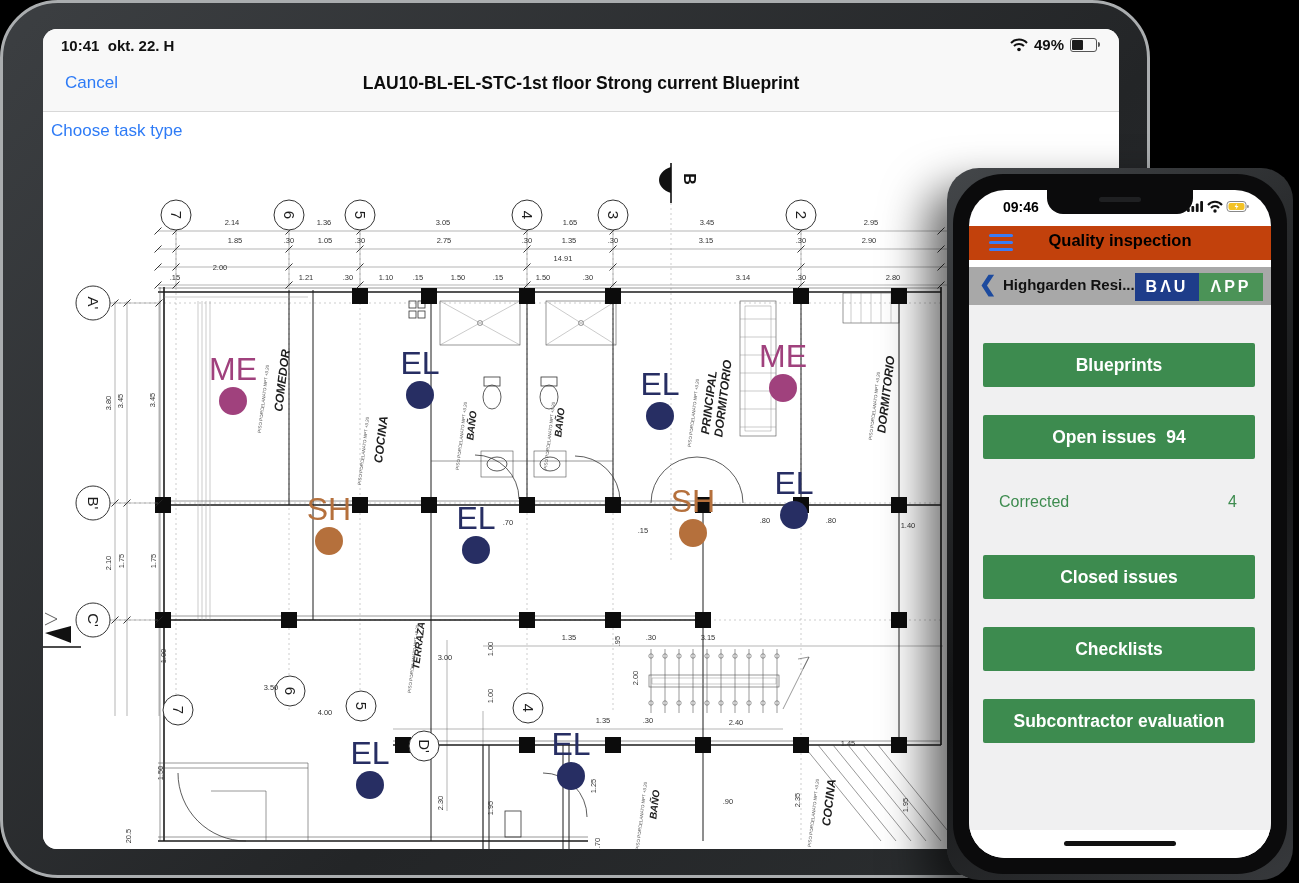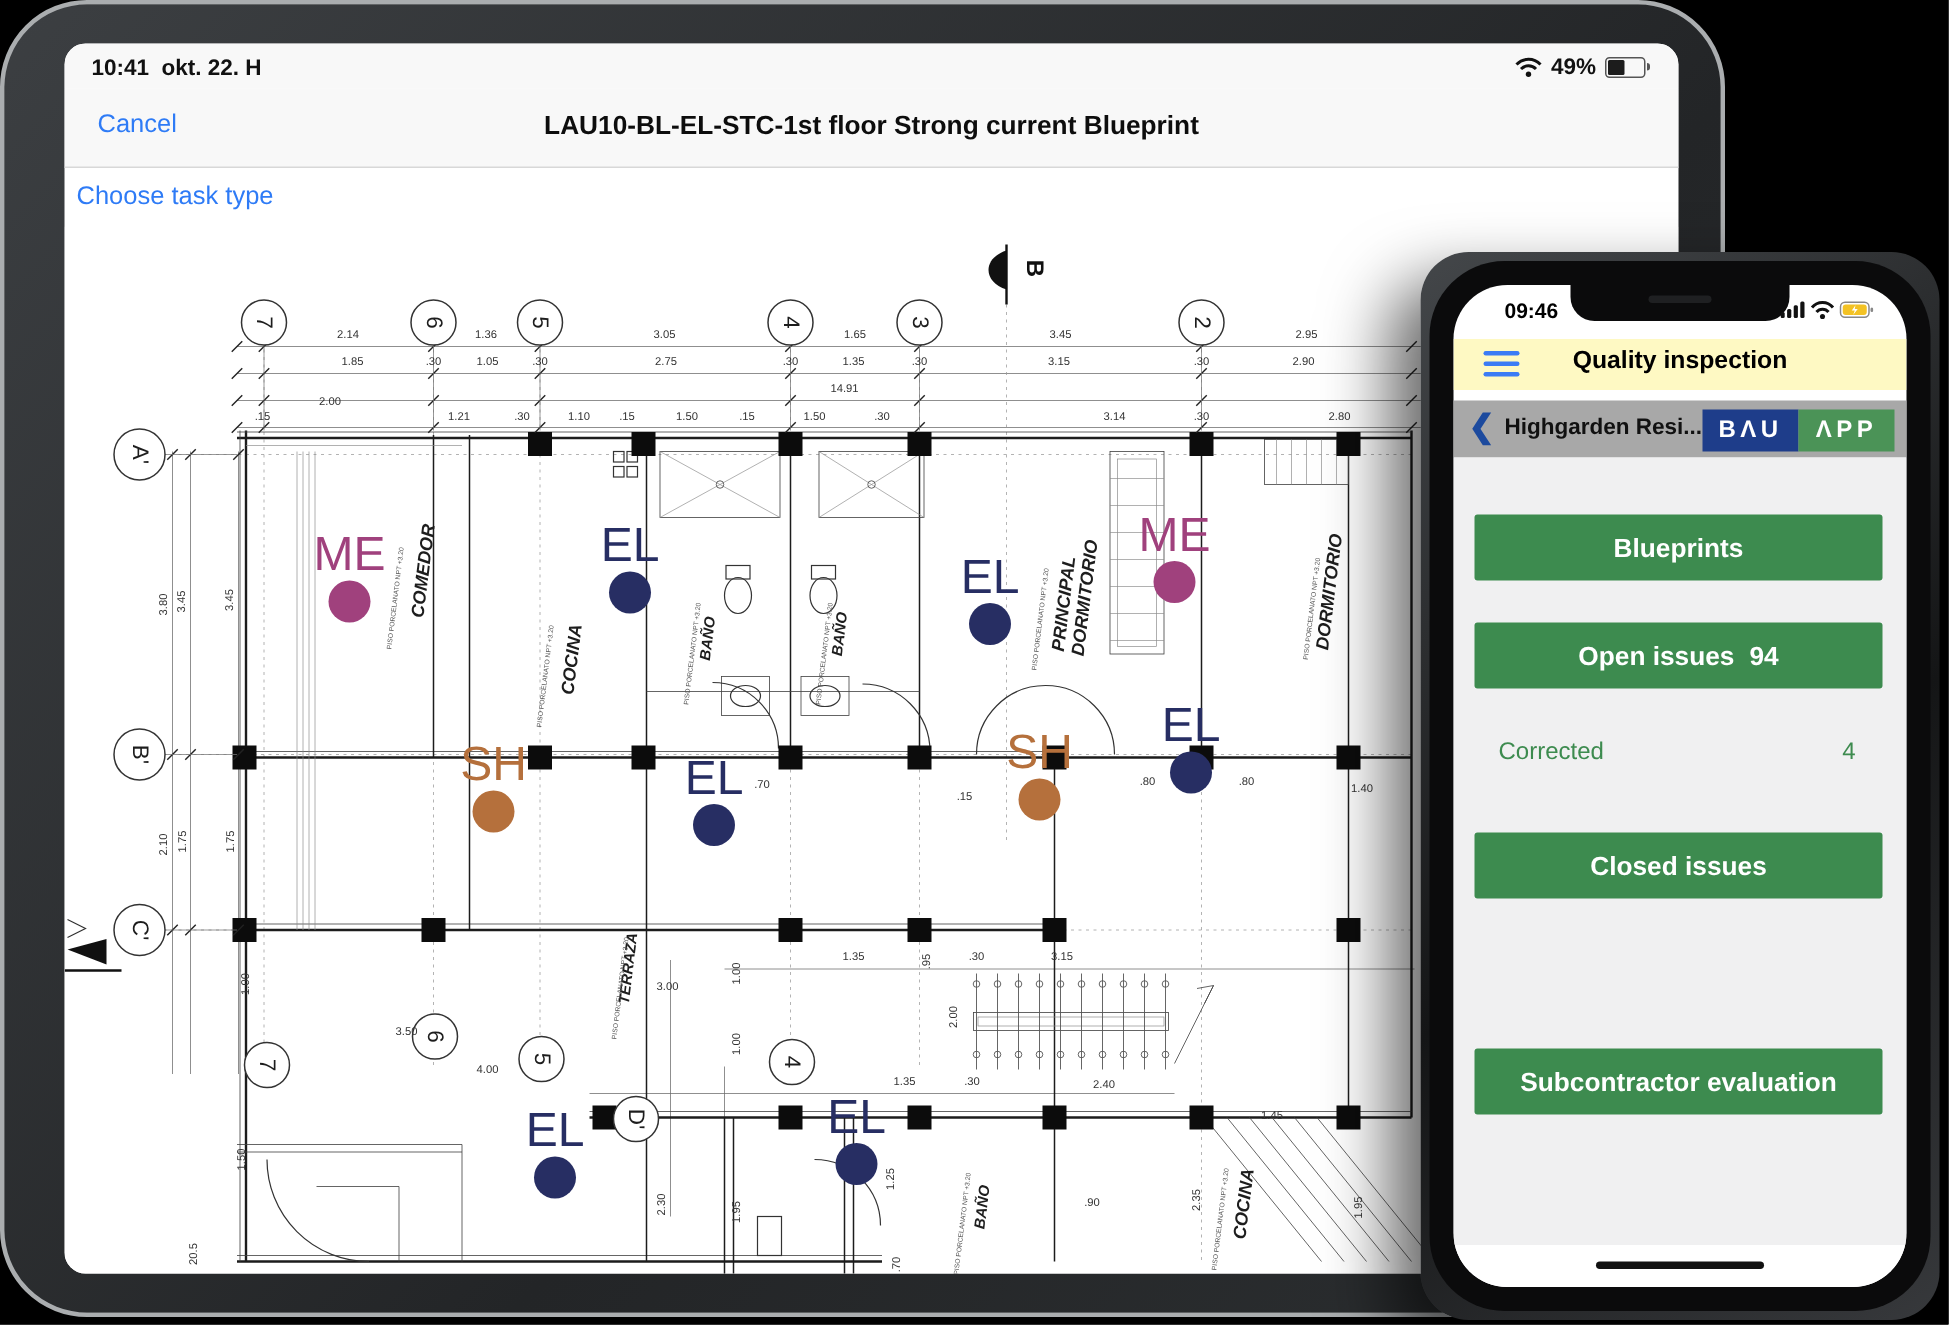--- a/index.html
+++ b/index.html
@@ -38,21 +38,21 @@
         box-shadow:-20px 20px 45px rgba(0,0,0,.6);}
   #iphone-mid{position:absolute;left:6px;top:6px;right:6px;bottom:6px;border-radius:50px;background:#0b0b0c;}
   #iphone-screen{position:absolute;left:22px;top:22px;width:302px;height:668px;border-radius:36px;
         background:#fff;overflow:hidden;}
   .notch{position:absolute;left:50%;top:0;transform:translateX(-50%);width:146px;height:24px;
         background:#0b0b0c;border-radius:0 0 16px 16px;}
   .notch .spk{position:absolute;left:50%;top:7px;transform:translateX(-50%);width:42px;height:5px;background:#1f2022;border-radius:3px;}
   .ph-status{position:absolute;left:0;top:6px;width:100%;height:20px;}
   .ph-time{position:absolute;left:34px;top:3px;font-size:14px;font-weight:700;color:#000;}
   .ph-sticons{position:absolute;right:22px;top:3px;}
-  .ph-header{position:absolute;left:0;top:36px;width:100%;height:34px;background:#fef9c3;}
+  .ph-header{position:absolute;left:0;top:36px;width:100%;height:34px;background:#c2410c;}
   .hamburger{position:absolute;left:20px;top:8px;width:24px;height:17px;cursor:pointer;}
   .hamburger span{position:absolute;left:0;width:24px;height:3px;border-radius:2px;background:#3b7cf5;}
   .hamburger span:nth-child(1){top:0}.hamburger span:nth-child(2){top:7px}.hamburger span:nth-child(3){top:14px}
   .ph-title{position:absolute;left:0;right:0;top:5px;text-align:center;font-size:16.5px;font-weight:700;color:#000;}
   .project-bar{position:absolute;left:0;top:77px;width:100%;height:38px;background:#a8a8a8;cursor:pointer;}
   .back-ch{position:absolute;left:10px;top:5px;font-size:21px;font-weight:700;color:#1c4a9e;}
   .proj-name{position:absolute;left:34px;top:9px;font-size:15px;font-weight:700;color:#111;}
   .logo{position:absolute;right:8px;top:6px;display:flex;height:28px;margin-left:32px;}
   .logo .bau,.logo .app{width:64px;display:flex;align-items:center;justify-content:center;
         color:#fff;font-weight:700;font-size:16px;letter-spacing:3px;}
@@ -470,20 +470,23 @@
           <span>Open issues</span>
           <span>94</span>
         </div>
         <div class="corr-row" style="color: rgb(61, 139, 79);">
           <span class="cl">Corrected</span>
           <span class="cv">4</span>
         </div>
         <div class="gbtn" style="top: 250px; background: rgb(61, 139, 79);">
           <span>Closed issues</span>
         </div>
+        <div class="gbtn" style="top: 322px; background: rgb(61, 139, 79);">
+          <span>Checklists</span>
+        </div>
         <div class="gbtn" style="top: 394px; background: rgb(61, 139, 79);">
           <span>Subcontractor evaluation</span>
         </div>
       </div>
 
       <div class="ph-bottom">
         <div class="home-ind"></div>
       </div>
     </div>
   </div>

